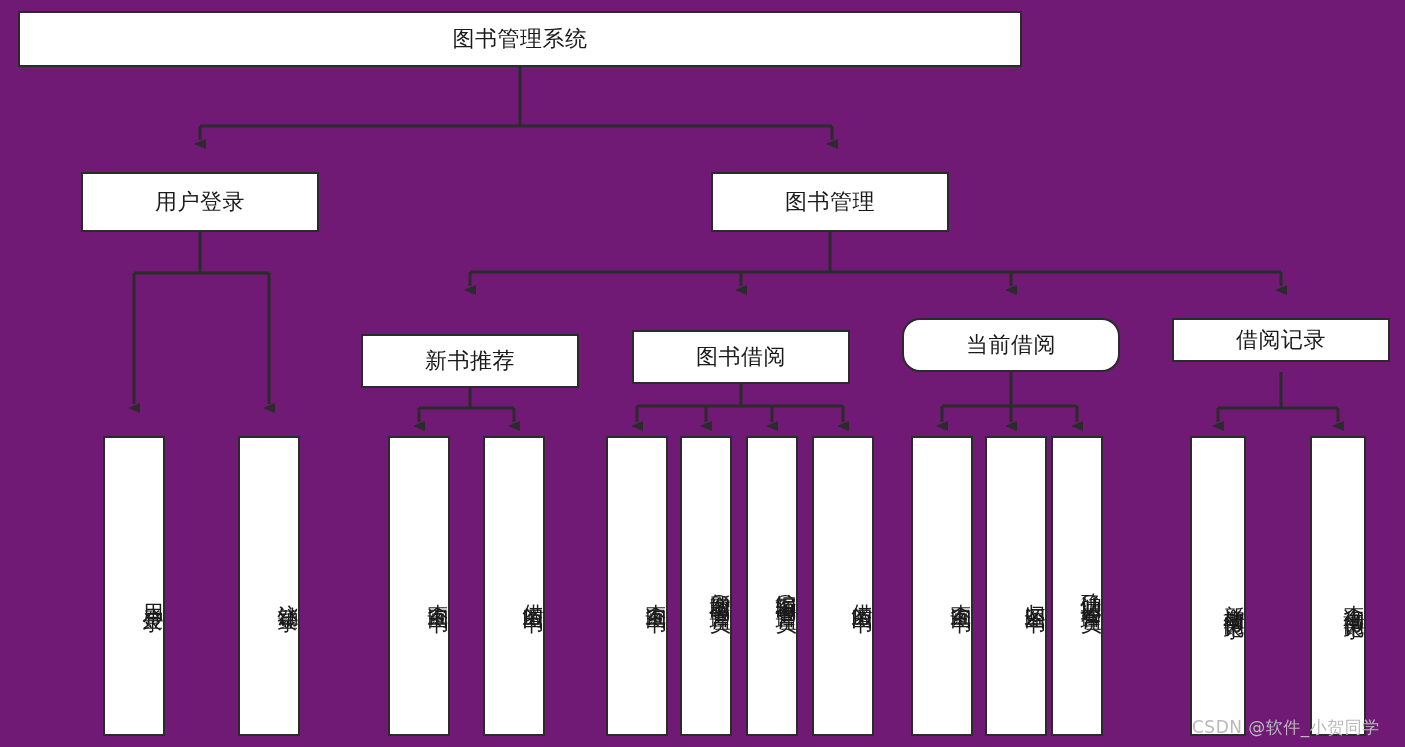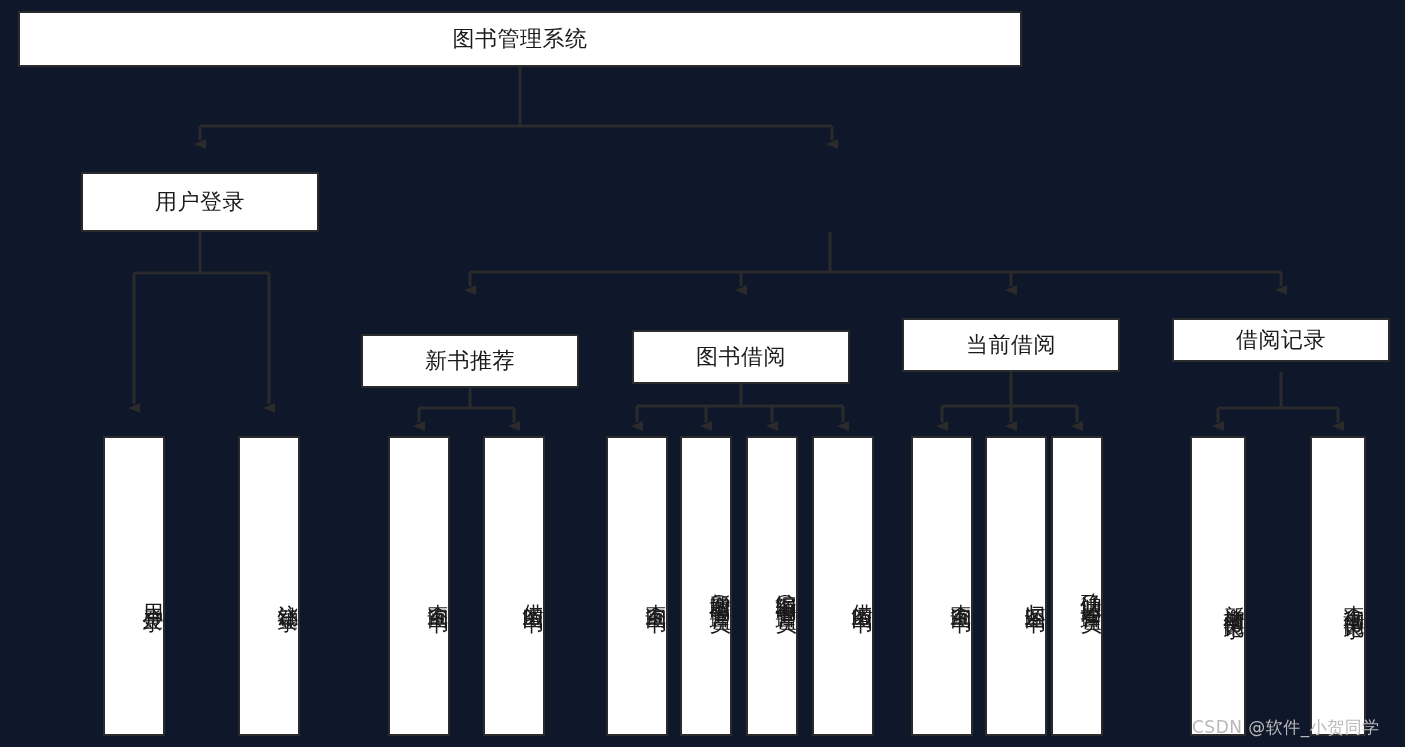--- a/index.html
+++ b/index.html
@@ -7,21 +7,21 @@
     padding: 0;
     background: #ffffff;
   }
   body {
     font-family: "DejaVu Sans", "Liberation Sans", sans-serif;
   }
   #canvas {
     position: relative;
     width: 1405px;
     height: 747px;
-    background: #0f172a;
+    background: #701a75;
     overflow: hidden;
   }
   svg.edges {
     position: absolute;
     left: 0;
     top: 0;
     width: 1405px;
     height: 747px;
     pointer-events: none;
   }
@@ -117,28 +117,31 @@
     </g>
   </svg>
 
   <div class="node horiz" style="left:18px; top:11px; width:1004px; height:56px;">
     <span>图书管理系统</span>
   </div>
 
   <div class="node horiz" style="left:81px; top:172px; width:238px; height:60px;">
     <span>用户登录</span>
   </div>
+  <div class="node horiz" style="left:711px; top:172px; width:238px; height:60px;">
+    <span>图书管理</span>
+  </div>
 
   <div class="node horiz" style="left:361px; top:334px; width:218px; height:54px;">
     <span>新书推荐</span>
   </div>
   <div class="node horiz" style="left:632px; top:318px; width:218px; height:54px;margin-top:12px;">
     <span>图书借阅</span>
   </div>
-  <div class="node horiz" style="left:902px; top:318px; width:218px; height:54px;">
+  <div class="node horiz" style="left:902px; top:318px; width:218px; height:54px;border-radius:18px;">
     <span>当前借阅</span>
   </div>
   <div class="node horiz" style="left:1172px; top:318px; width:218px; height:44px;">
     <span>借阅记录</span>
   </div>
 
   <div class="node vert" style="left:103px; top:436px; width:62px; height:300px;">
     <span class="vtext">用户登录</span>
   </div>
   <div class="node vert" style="left:238px; top:436px; width:62px; height:300px;">

